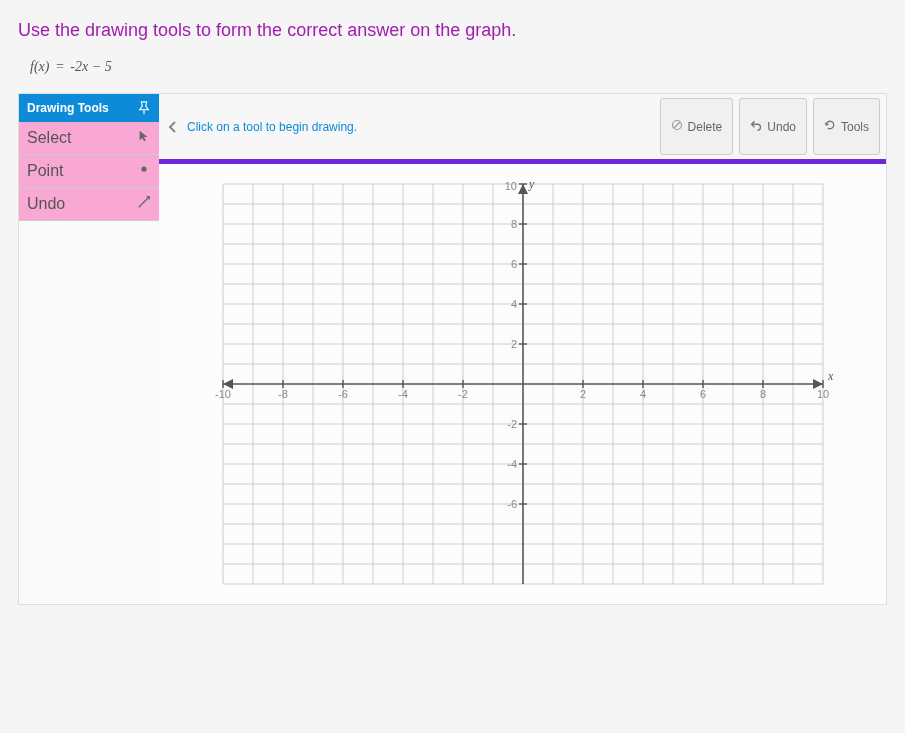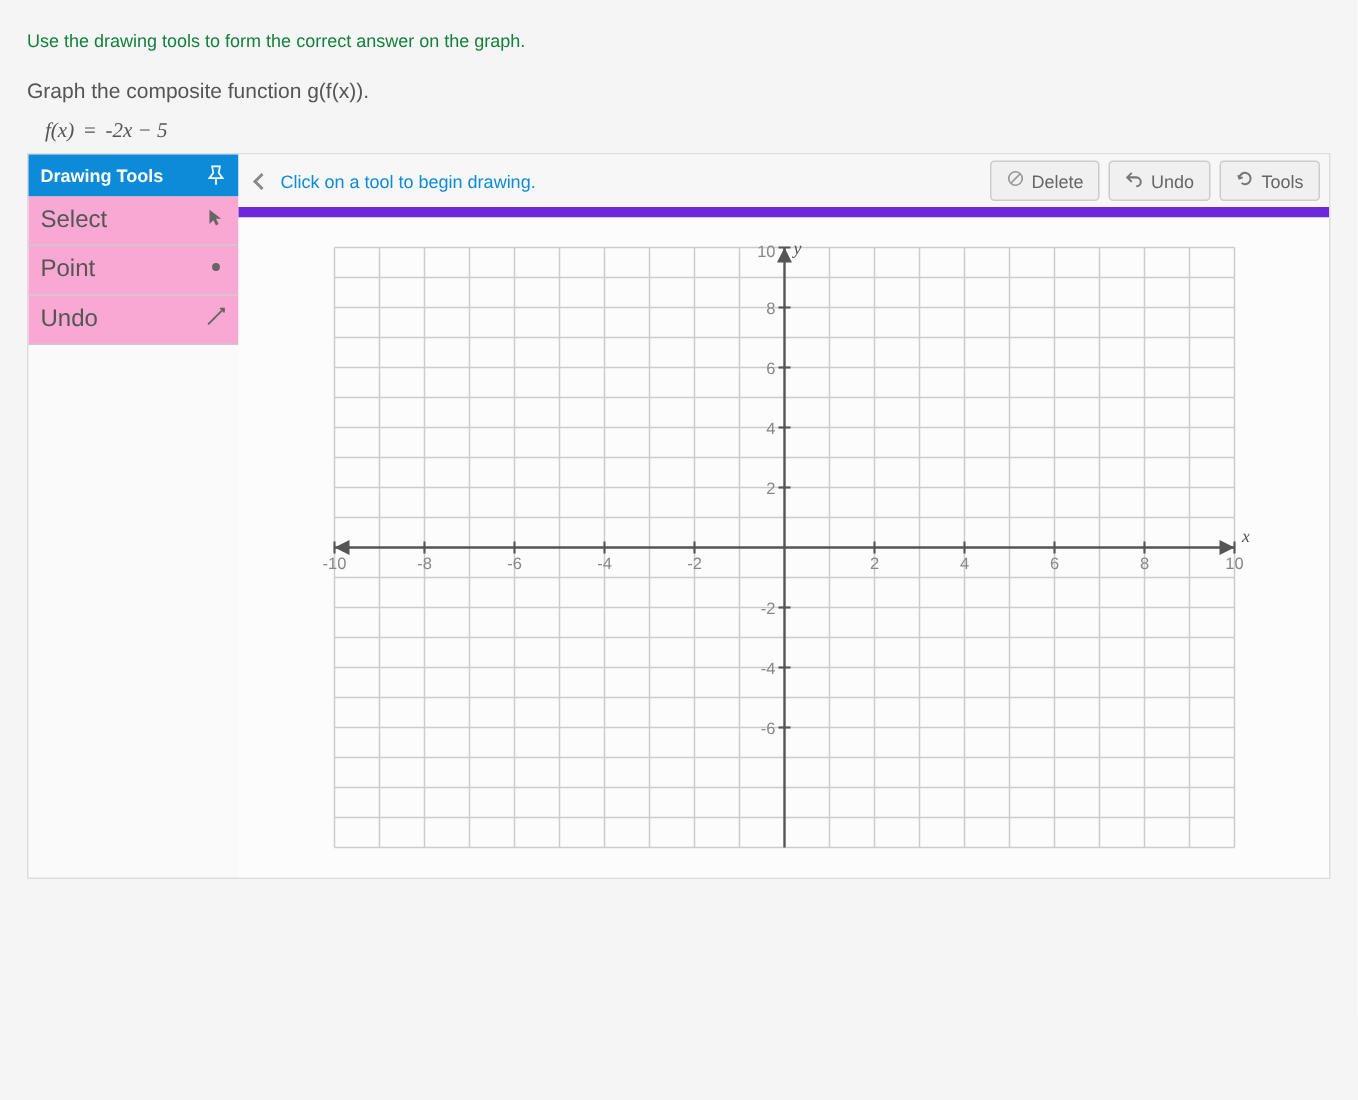--- a/index.html
+++ b/index.html
@@ -1,45 +1,44 @@
 <!DOCTYPE html>
 <html><head>
 <meta charset="utf-8">
 <style>
 * { box-sizing: border-box; margin: 0; padding: 0; }
 body { font-family: Arial, sans-serif; background: #f5f5f5; color: #444; width: 905px; }
 .page { padding: 20px 18px; }
-.instr { font-size: 12px; color: #15803d; margin-bottom: 18px; }
+.instr { font-size: 18px; color: #a21caf; margin-bottom: 18px; }
 .prompt { font-size: 14px; color: #555; margin-bottom: 12px; }
 .formula { font-size: 14px; color: #555; margin: 6px 12px; font-family: 'Times New Roman', serif; font-style: italic; }
 .formula .op { font-style: normal; padding: 0 3px; }
-.applet { display: flex; margin-top: 6px; border: 1px solid #ddd; background: #fafafa; }
+.applet { display: flex; margin-top: 18px; border: 1px solid #ddd; background: #fafafa; }
 .tools { width: 140px; flex-shrink: 0; }
 .tools-header { background: #0d8bd9; color: #fff; font-size: 12px; font-weight: bold; padding: 7px 8px; display: flex; align-items: center; justify-content: space-between; }
 .tools-header .hicon { width: 14px; height: 14px; }
 .tool-row { background: #f9a8d4; border-bottom: 1px solid #ccc; padding: 7px 8px; font-size: 16px; color: #555; display: flex; justify-content: space-between; align-items: flex-start; cursor: pointer; }
 .tool-icon { width: 14px; height: 14px; display: flex; align-items: center; justify-content: center; }
 .graph-area { flex: 1; display: flex; flex-direction: column; }
-.gbar { display: flex; align-items: center; padding: 4px 6px; border-bottom: 7px solid #6d28d9; background: #f7f7f7; }
+.gbar { display: flex; align-items: center; padding: 4px 6px; border-bottom: 5px solid #6d28d9; background: #f7f7f7; }
 .arrow-left { width: 16px; height: 16px; margin-right: 6px; }
 .hint { font-size: 12px; color: #0d8bd9; flex: 1; }
 .gbar-btns { display: flex; gap: 6px; }
-.gbtn { background: #f0f0f0; border: 1px solid #ccc; border-radius: 3px; padding: 5px 10px; font-size: 12px; color: #666; display: flex; align-items: center; gap: 5px; cursor: pointer; }
+.gbtn { background: #f0f0f0; border: 1px solid #ccc; border-radius: 3px; padding: 20px 10px; font-size: 12px; color: #666; display: flex; align-items: center; gap: 5px; cursor: pointer; }
 .canvas-wrap { flex: 1; display: flex; justify-content: center; padding: 10px; background: #fcfcfc; }
 svg.grid { width: 620px; height: 420px; }
 .axis-label { font-size: 11px; fill: #888; font-family: Arial, sans-serif; }
 .axis-var { font-size: 12px; fill: #555; font-style: italic; font-family: 'Times New Roman', serif; }
 </style>
 </head>
 <body>
 
 <div class="page">
   <p class="instr">Use the drawing tools to form the correct answer on the graph.</p>
 
-  <p class="prompt">Graph the composite function g(f(x)).</p>
 
   <p class="formula">
     <span>f(x)</span>
     <span class="op">=</span>
     <span>-2x − 5</span>
   </p>
 
   <div class="applet">
 
     <div class="tools">

